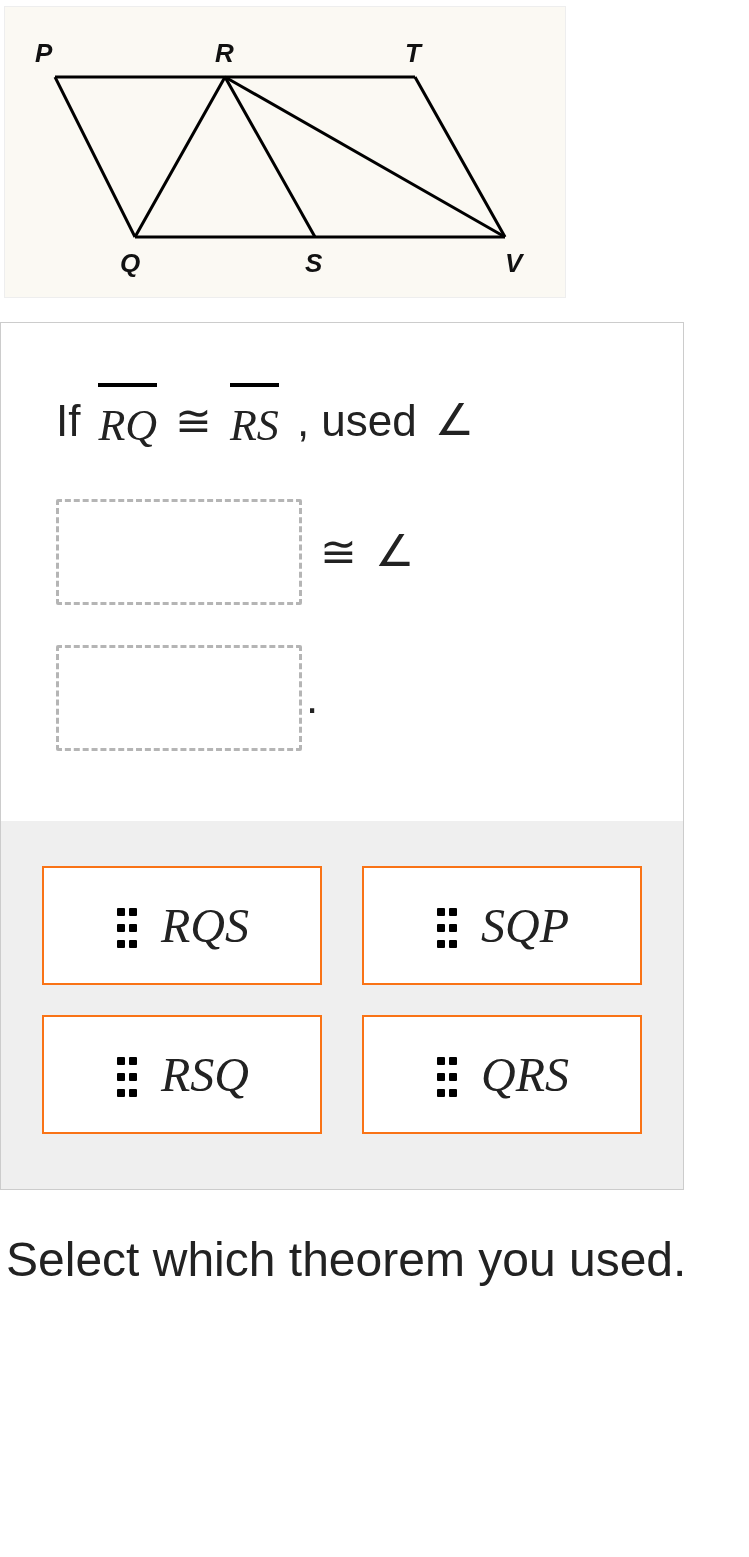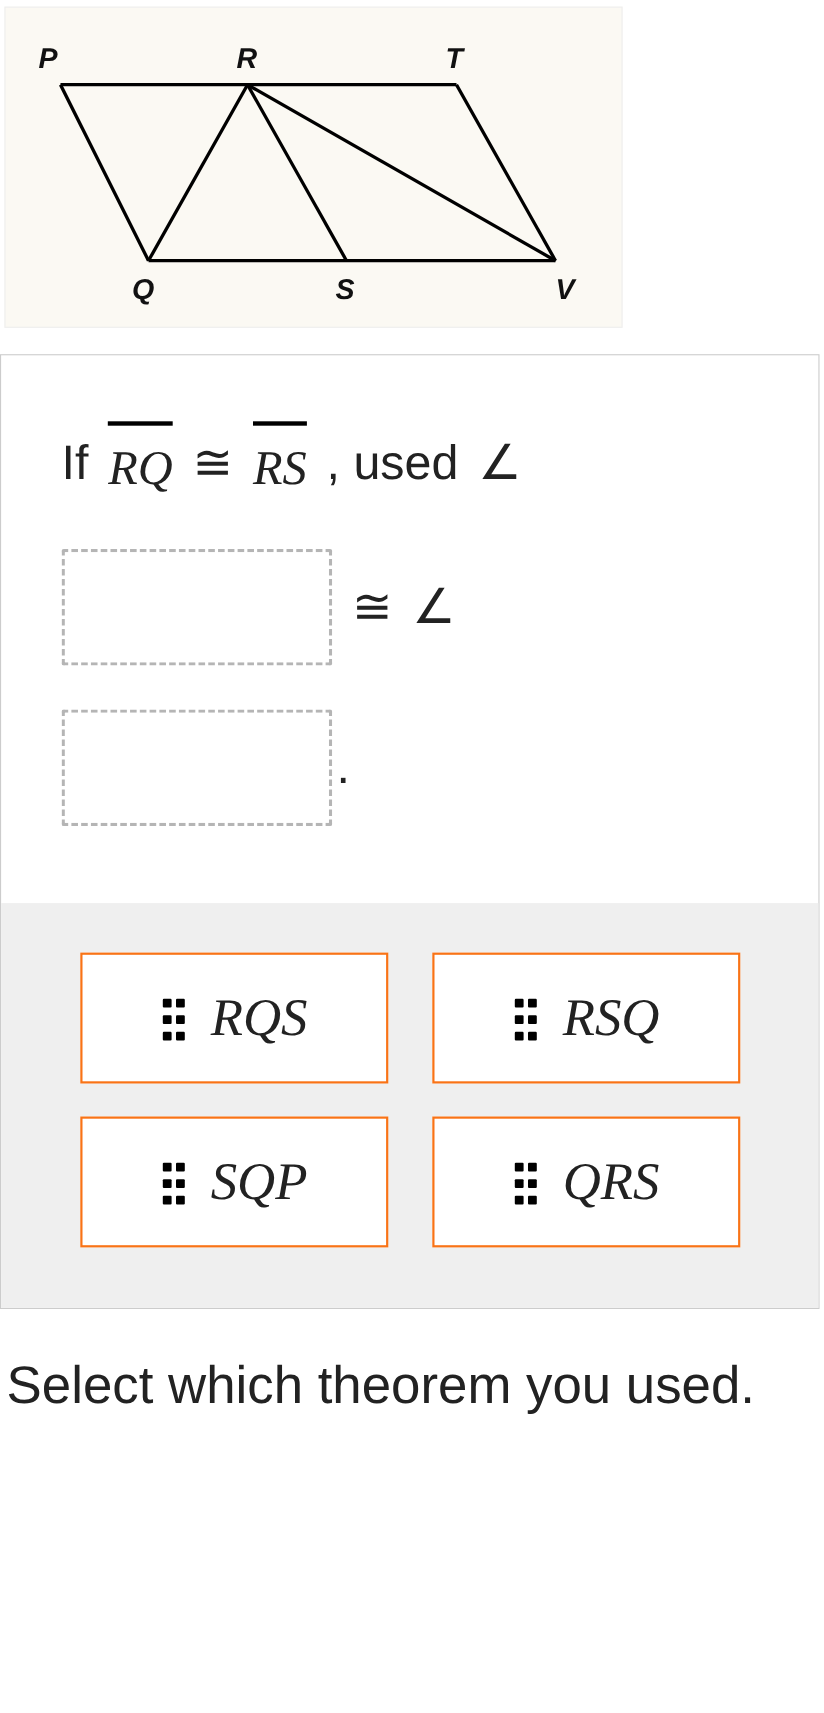--- a/index.html
+++ b/index.html
@@ -25,21 +25,21 @@
     font-family: Arial, Helvetica, sans-serif;
     font-size: 26px;
     font-weight: bold;
     font-style: italic;
     fill: #111;
   }
 
   .statement-panel {
     margin-top: 24px;
     border: 1px solid #ccc;
-    width: 745px;
+    width: 684px;
     box-sizing: border-box;
     background: #ffffff;
   }
   .stmt-body {
     padding: 60px 40px 70px 55px;
     font-size: 44px;
     line-height: 1.5;
   }
 
   .math {
@@ -192,27 +192,27 @@
       <div class="tile">
         <span class="grip">
           <span></span><span></span><span></span><span></span><span></span><span></span>
         </span>
         <span class="math">RQS</span>
       </div>
       <div class="tile">
         <span class="grip">
           <span></span><span></span><span></span><span></span><span></span><span></span>
         </span>
+        <span class="math">SQP</span>
+      </div>
+      <div class="tile">
+        <span class="grip">
+          <span></span><span></span><span></span><span></span><span></span><span></span>
+        </span>
         <span class="math">RSQ</span>
-      </div>
-      <div class="tile">
-        <span class="grip">
-          <span></span><span></span><span></span><span></span><span></span><span></span>
-        </span>
-        <span class="math">SQP</span>
       </div>
       <div class="tile">
         <span class="grip">
           <span></span><span></span><span></span><span></span><span></span><span></span>
         </span>
         <span class="math">QRS</span>
       </div>
     </div>
   </div>
 

